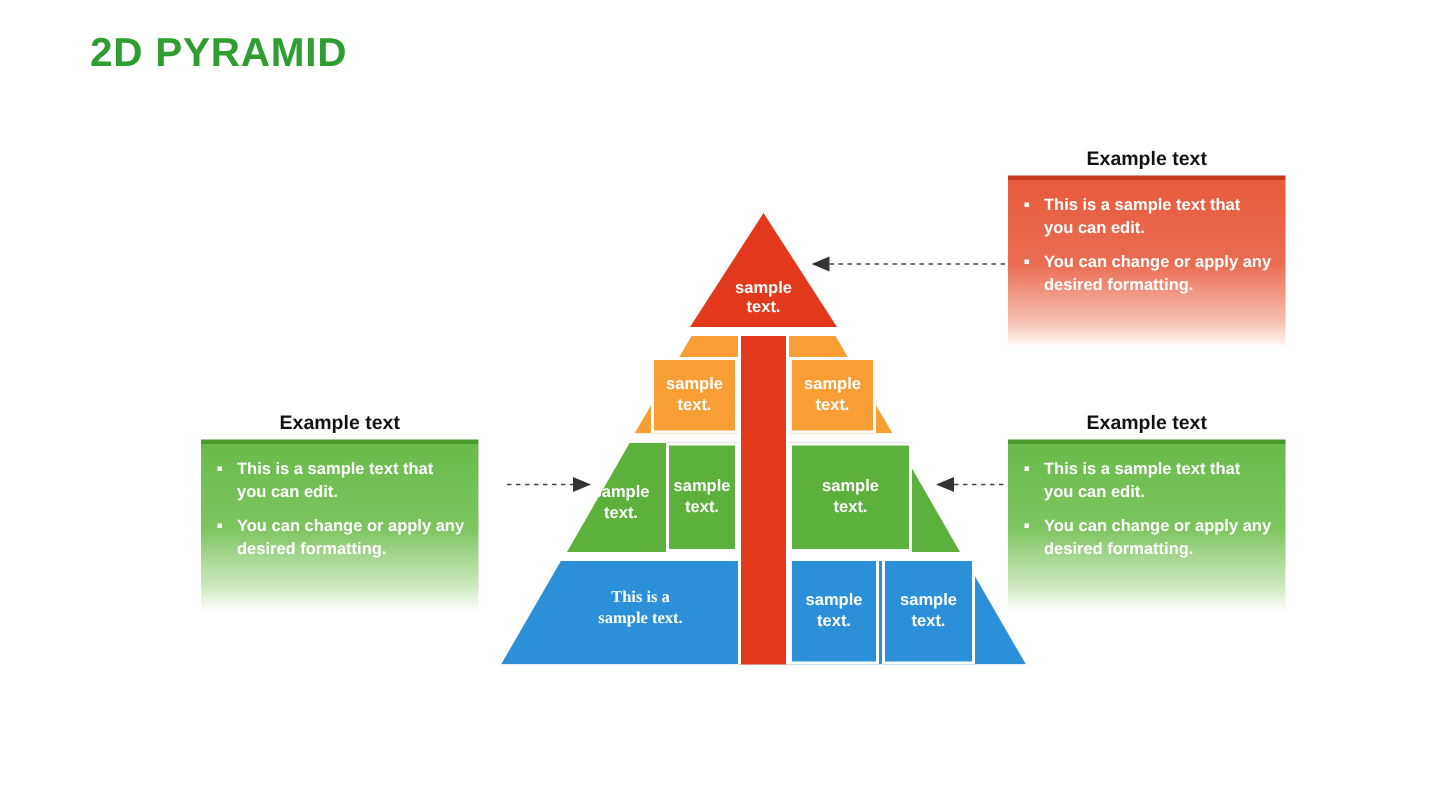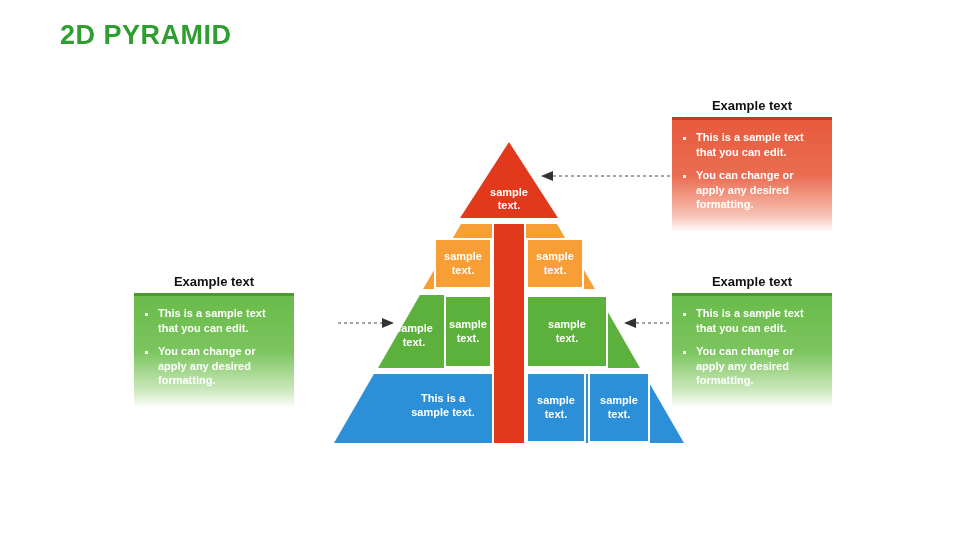--- a/index.html
+++ b/index.html
@@ -31,21 +31,21 @@
   .green{background:#5cb13c;}
   .blue{background:#2c90d9;}
 
   .freetext{position:absolute;color:#fff;font-weight:bold;font-size:11px;
             line-height:1.25;text-align:center;}
   .tri-label{position:absolute;left:0;right:0;bottom:6px;color:#fff;font-weight:bold;
              font-size:11px;line-height:1.2;text-align:center;}
   .tri-label span{display:block;max-width:50px;margin:0 auto;}
 
   
-  .callout{position:absolute;width:160px;}
+  .callout{position:absolute;width:185px;}
   .callout .hdr{text-align:center;font-weight:bold;font-size:13px;color:#111;
                 margin-bottom:4px;}
   .callout .panel{height:115px;border-top:3px solid;box-sizing:border-box;font-weight:bold;}
   .callout.red .panel{border-color:#c53a20;
       background:linear-gradient(180deg,#e85a3c 0%,#ea6d52 50%,#f7c2b3 85%,#ffffff 100%);}
   .callout.greenc .panel{border-color:#4c9a2c;
       background:linear-gradient(180deg,#69bb4b 0%,#7cc55f 50%,#cfe9c0 85%,#ffffff 100%);}
   .callout ul{margin:0;padding:10px 8px 0 24px;color:#fff;font-size:11px;
               line-height:1.35;list-style:square;}
   .callout li{margin-bottom:8px;}
@@ -95,21 +95,21 @@
   <div class="freetext" style="left:362px;top:322px;width:60px;">
     <span>sample text.</span>
   </div>
   <div class="box green" style="left:422px;top:295px;width:48px;height:73px;">
     <span>sample text.</span>
   </div>
   <div class="box green" style="left:504px;top:295px;width:82px;height:73px;">
     <span>sample text.</span>
   </div>
 
-  <div class="freetext" style="left:366px;top:392px;width:110px;">
+  <div class="freetext" style="left:350px;top:392px;width:110px;font-family:Liberation Serif, serif;">
     <span style="display:block;max-width:70px;margin:0 auto;">This is a sample text.</span>
   </div>
   <div class="box blue" style="left:504px;top:372px;width:60px;height:71px;">
     <span>sample text.</span>
   </div>
   <div class="box blue" style="left:566px;top:372px;width:62px;height:71px;">
     <span>sample text.</span>
   </div>
 
   <div class="callout red" style="left:650px;top:98px;">

